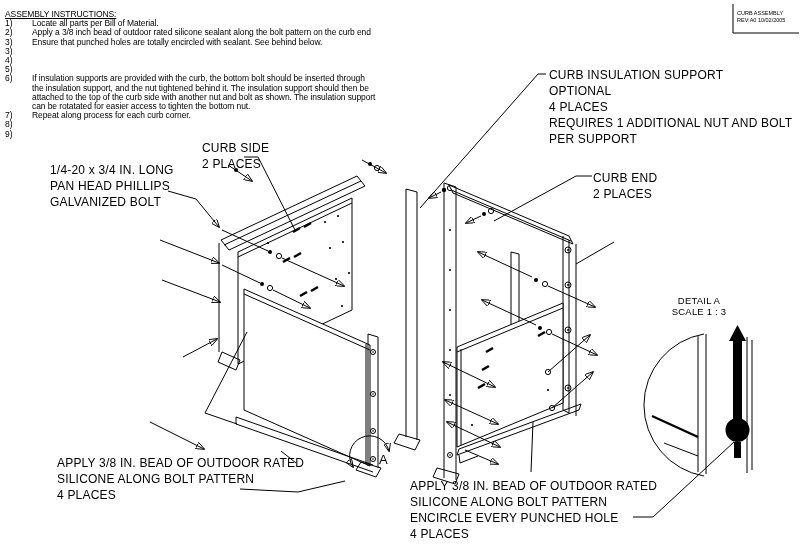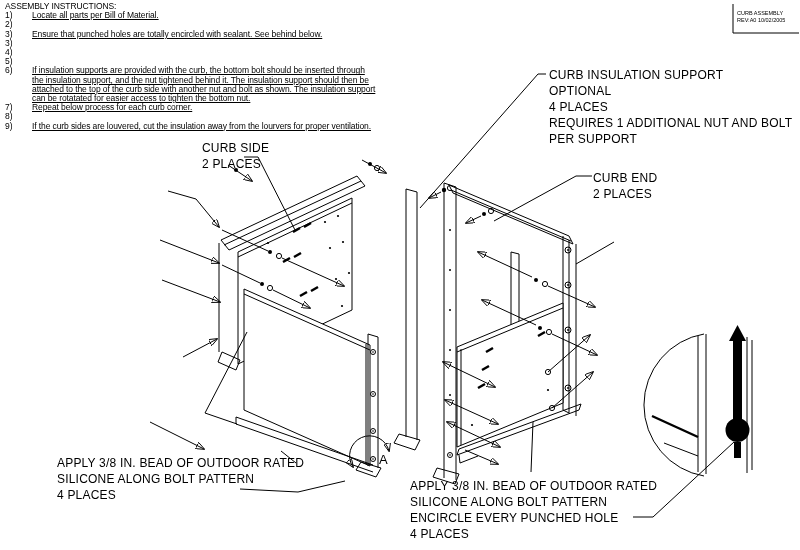--- a/index.html
+++ b/index.html
@@ -7,24 +7,24 @@
         font-family:"Liberation Sans",sans-serif;overflow:hidden;}
   svg.draw{position:absolute;left:0;top:0;}
   svg.draw line, svg.draw path, svg.draw polyline, svg.draw polygon, svg.draw circle{
         stroke:#000;stroke-width:1;fill:none;}
   svg.draw .f{fill:#000;stroke:none;}
   svg.draw .wf{fill:#fff;stroke:#000;}
   svg.draw .slot{stroke-width:2.4;}
   svg.draw .thk{stroke-width:2.4;}
   .instr{position:absolute;left:5px;top:2px;width:540px;font-size:8.5px;line-height:9.2px;
          letter-spacing:-0.1px;}
-  .instr-title{}
+  .instr-title{text-decoration:underline;margin-top:8px;}
   .item{display:flex;}
   .item .num{width:27px;flex:none;}
-  .item .txt{white-space:pre-line;text-decoration:underline;}
+  .item .txt{white-space:pre-line;}
   .lbl{position:absolute;font-size:12px;line-height:16px;white-space:pre-line;
        letter-spacing:0.2px;}
   .lbl.center{text-align:center;}
   .tb{position:absolute;left:737px;top:10px;font-size:5.5px;line-height:7px;white-space:pre-line;}
   .amark{position:absolute;left:379px;top:452px;font-size:13px;}
 </style>
 </head>
 <body>
 
 <div class="page">
@@ -254,20 +254,21 @@
 REV:A0  10/02/2005</div>
 
   <div class="instr">
     <div class="instr-title">ASSEMBLY INSTRUCTIONS:</div>
     <div class="item">
       <span class="num">1)</span>
       <span class="txt">Locate all parts per Bill of Material.</span>
       </div>
     <div class="item">
       <span class="num">2)</span>
+      <span class="txt">Apply a 3/8 inch bead of outdoor rated silicone sealant along the bolt pattern on the curb end</span>
       </div>
     <div class="item">
       <span class="num">3)</span>
       <span class="txt">Ensure that punched holes are totally encircled with sealant.  See behind below.</span>
       </div>
     <div class="item">
       <span class="num">3)</span>
       </div>
     <div class="item">
       <span class="num">4)</span>
@@ -277,40 +278,44 @@
       </div>
     <div class="item">
       <span class="num">6)</span>
       <span class="txt">If insulation supports are provided with the curb, the bottom bolt should be inserted through
 the insulation support, and the nut tightened behind it.  The insulation support should then be
 attached to the top of the curb side with another nut and bolt as shown.  The insulation support
 can be rotatated for easier access to tighten the bottom nut.</span>
       </div>
     <div class="item">
       <span class="num">7)</span>
-      <span class="txt">Repeat below process for each curb corner.</span>
+      <span class="txt">Repeat along process for each curb corner.</span>
       </div>
     <div class="item">
       <span class="num">8)</span>
       </div>
     <div class="item">
       <span class="num">9)</span>
-      <span class="txt">If the curb sides are louvered, cut the insulation away from the lourvers for proper ventilation.</span>
       </div>
   </div>
 
   <div class="lbl" style="left:202px;top:140px;">CURB SIDE
 2 PLACES</div>
+  <div class="lbl" style="left:50px;top:162px;">1/4-20 x 3/4 IN. LONG
+PAN HEAD PHILLIPS
+GALVANIZED BOLT</div>
   <div class="lbl" style="left:549px;top:67px;">CURB INSULATION SUPPORT
 OPTIONAL
 4 PLACES
 REQUIRES 1 ADDITIONAL NUT AND BOLT
 PER SUPPORT</div>
   <div class="lbl" style="left:593px;top:170px;">CURB END
 2 PLACES</div>
+  <div class="lbl center" style="left:654px;top:295px;width:90px;font-size:9.5px;line-height:11px;">DETAIL A
+SCALE 1 : 3</div>
   <div class="lbl" style="left:57px;top:455px;">APPLY 3/8 IN. BEAD OF OUTDOOR RATED
 SILICONE ALONG BOLT PATTERN
 4 PLACES</div>
   <div class="lbl" style="left:410px;top:478px;">APPLY 3/8 IN. BEAD OF OUTDOOR RATED
 SILICONE ALONG BOLT PATTERN
 ENCIRCLE EVERY PUNCHED HOLE
 4 PLACES</div>
   <div class="amark">A</div>
 
 </div>

